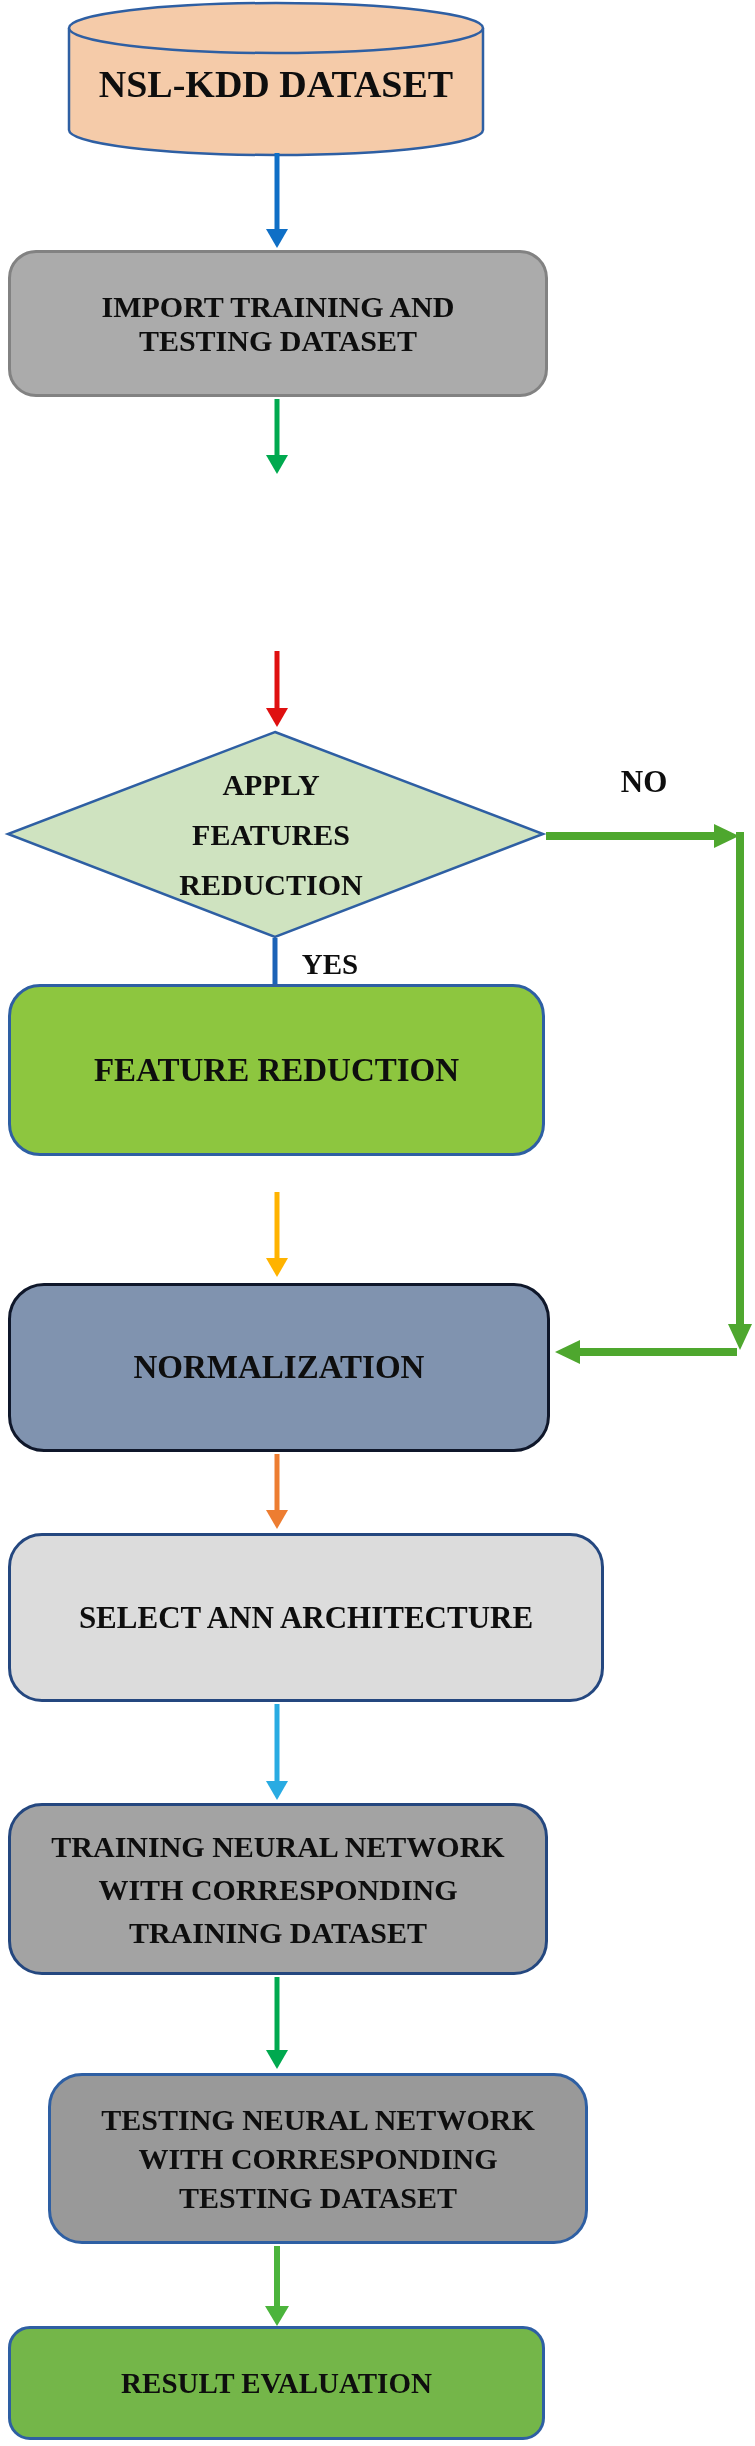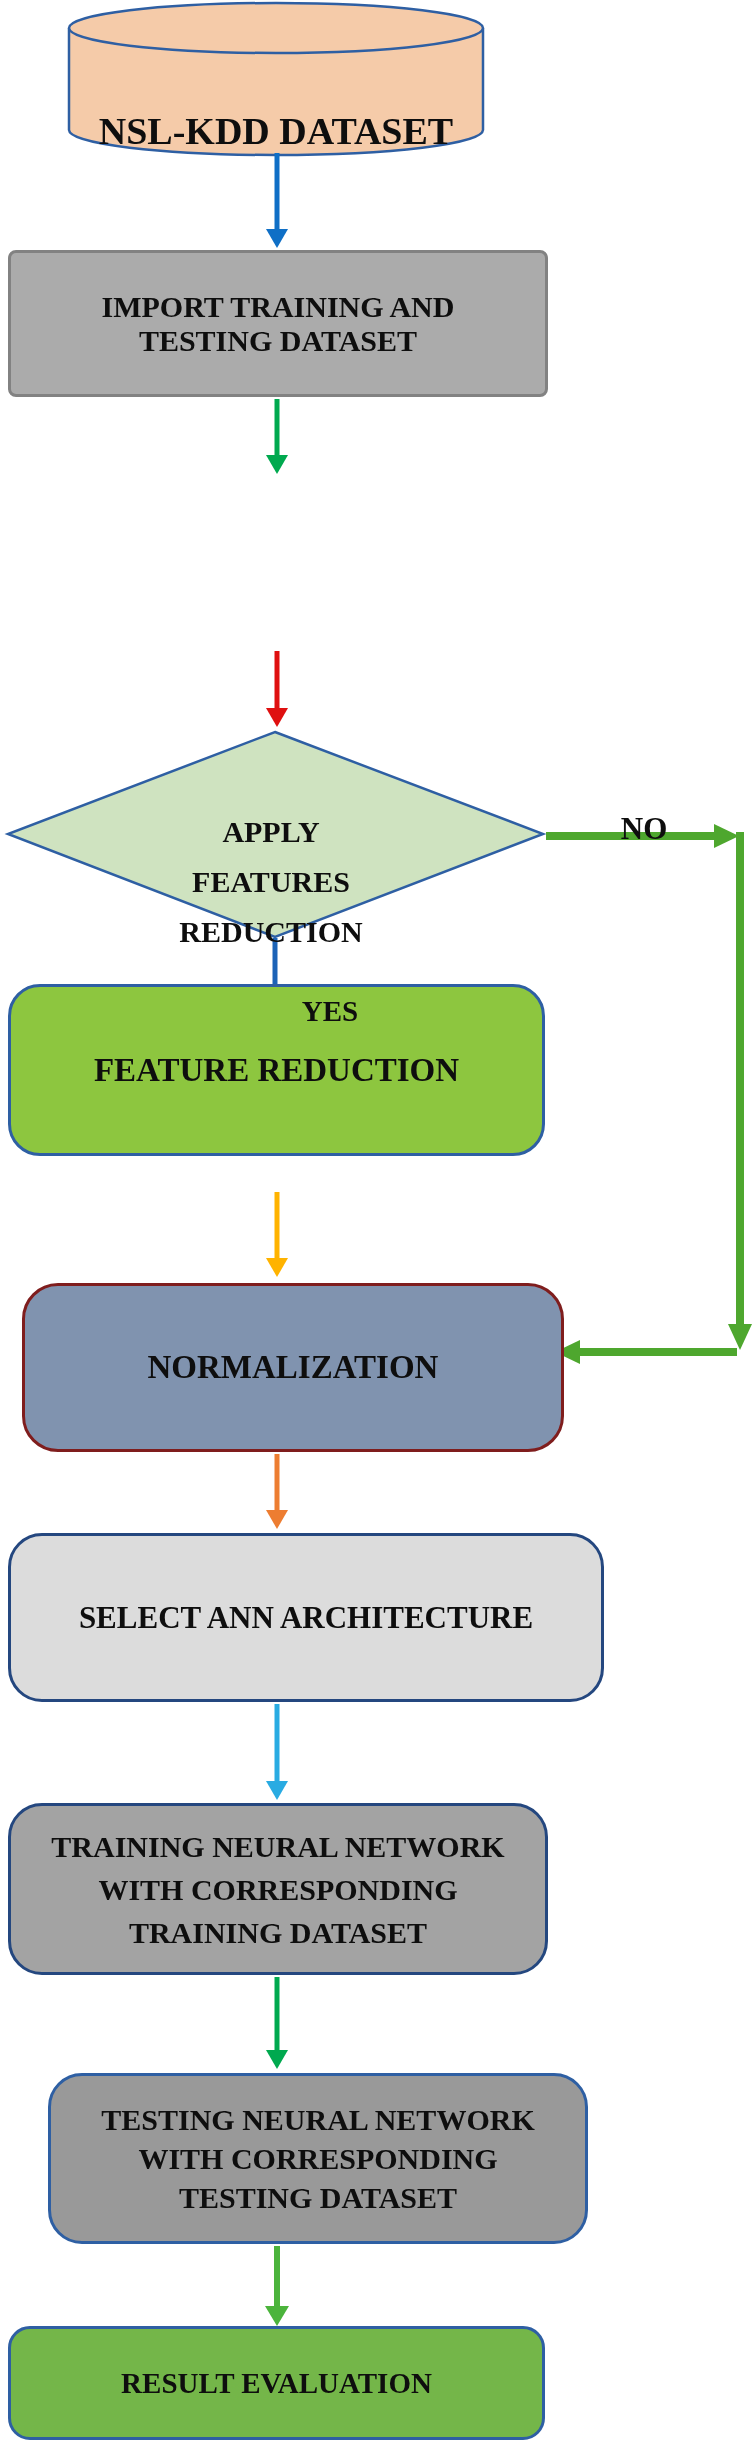--- a/index.html
+++ b/index.html
@@ -9,27 +9,27 @@
   }
   .layer-svg { position:absolute; left:0; top:0; z-index:1; }
   .node {
     position:absolute; box-sizing:border-box; z-index:2;
     display:flex; align-items:center; justify-content:center;
     text-align:center; font-weight:bold; color:#0e0e0e;
     white-space:pre-line;
   }
   .lbl {
     position:absolute; z-index:3; font-weight:bold; color:#0e0e0e;
-    text-align:center; white-space:pre-line;margin-top:47px;
+    text-align:center; white-space:pre-line;
   }
   
-  .box-import   { left:8px;  top:250px;  width:540px; height:147px; background:#ababab; border:3px solid #828282; border-radius:8px; font-size:30px; line-height:34px; }
+  .box-import   { left:8px;  top:250px;  width:540px; height:147px; background:#ababab; border:3px solid #828282; border-radius:28px; font-size:30px; line-height:34px; }
   .box-preproc  { left:8px;  top:478px;  width:537px; height:170px; background:#fbf2cf; border:3px solid #2e5fa3; border-radius:32px; font-size:30px; line-height:38px; }
   .box-feature  { left:8px;  top:984px; width:537px; height:172px; background:#8dc63f; border:3px solid #2e5fa3; border-radius:32px; font-size:33px; }
-  .box-norm     { left:22px;  top:1283px; width:542px; height:169px; background:#8093af; border:3px solid #7f1d1d; border-radius:36px; font-size:33px; }
+  .box-norm     { left:8px;  top:1283px; width:542px; height:169px; background:#8093af; border:3px solid #0f172a; border-radius:36px; font-size:33px; }
   .box-select   { left:8px;  top:1533px; width:596px; height:169px; background:#dcdcdc; border:3px solid #24477f; border-radius:34px; font-size:31px; }
   .box-training { left:8px;  top:1803px; width:540px; height:172px; background:#a3a3a3; border:3px solid #24477f; border-radius:34px; font-size:30px; line-height:43px; }
   .box-testing  { left:8px;  top:2073px; width:540px; height:171px; background:#999999; border:3px solid #2e5fa3; border-radius:34px; font-size:30px; line-height:39px;margin-left:40px; }
   .box-result   { left:8px;  top:2326px; width:537px; height:114px; background:#74b649; border:3px solid #2e5fa3; border-radius:22px; font-size:29px; }
   
   .lbl-dataset  { left:76px;  top:62px;   width:400px; font-size:38px; }
   .lbl-decision { left:71px;  top:760px;  width:400px; font-size:30px; line-height:50px; }
   .lbl-no       { left:598px; top:764px;  width:92px;  font-size:31px; }
   .lbl-yes      { left:288px; top:948px;  width:84px;  font-size:29px; }
 </style>

